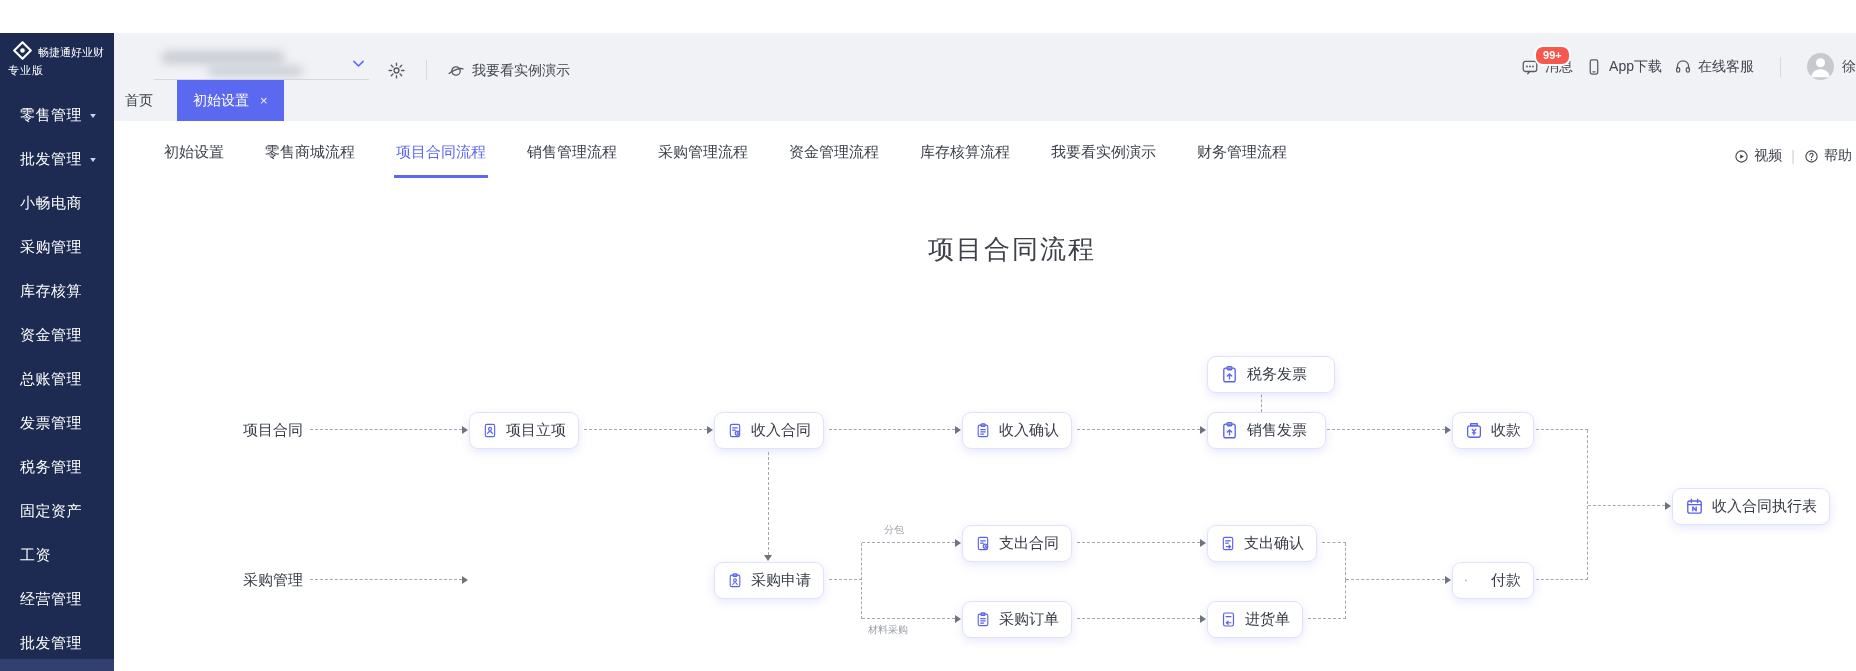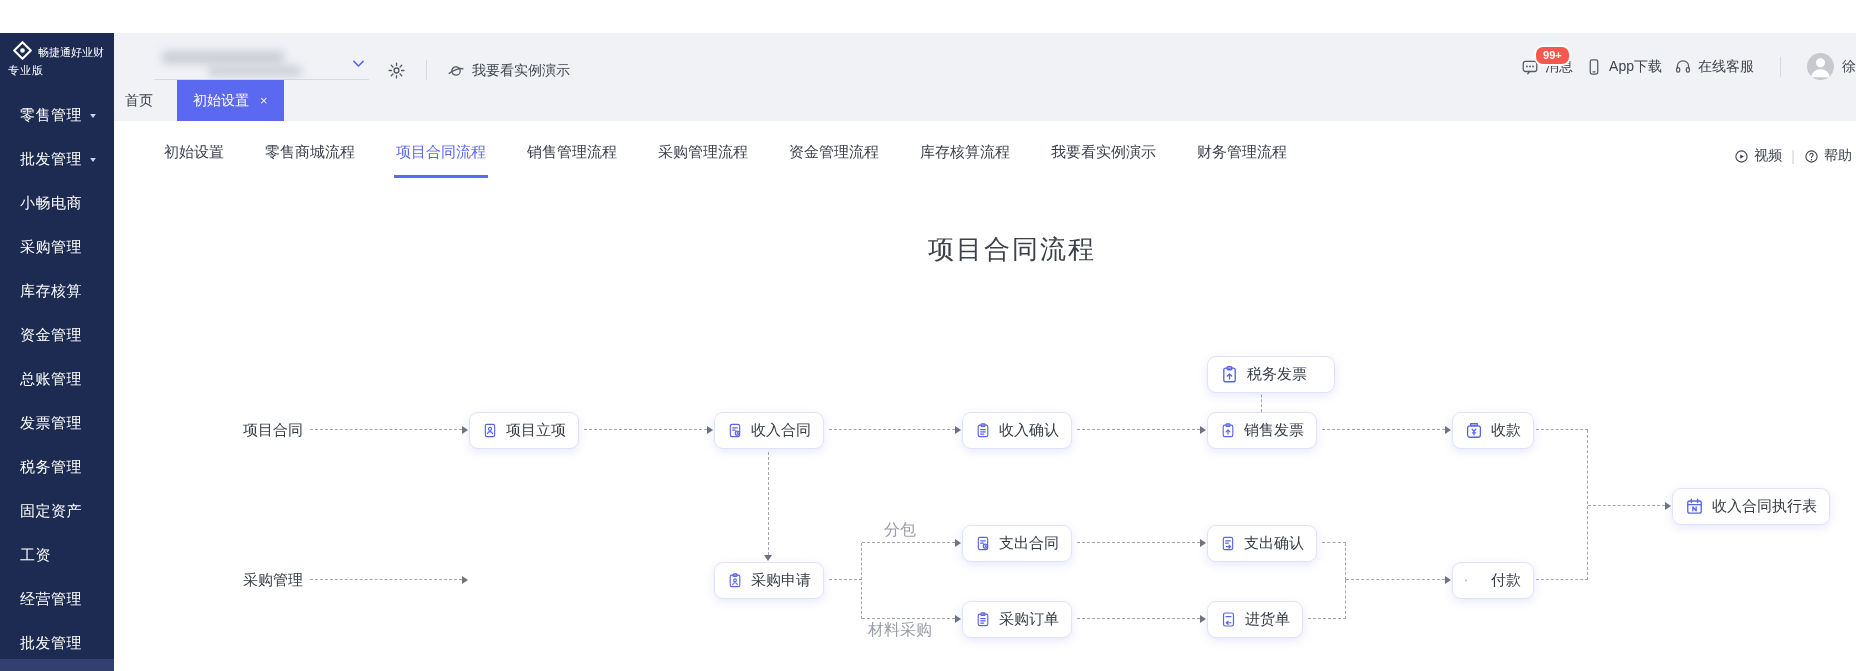--- a/index.html
+++ b/index.html
@@ -62,21 +62,21 @@
   .pipe{color:#d0d3da}
 
   
   #diagram{position:absolute;left:0;top:0;width:1856px;height:671px;pointer-events:none}
   .dg-title{position:absolute;left:1012px;top:232px;transform:translateX(-50%);font-size:26px;color:#3d4149;letter-spacing:2px;white-space:nowrap}
   .flow-node{position:absolute;height:37px;background:#fff;border:1px solid #e0e3f8;border-radius:9px;
     box-shadow:0 3px 10px rgba(91,104,240,.15);display:flex;align-items:center;gap:8px;padding:0 12px;
     font-size:15px;color:#363b45;pointer-events:auto;cursor:pointer;white-space:nowrap}
   .flow-node .n-icon{width:19px;height:19px;color:var(--purple)}
   .row-label{position:absolute;transform:translateY(-50%);font-size:15px;color:#363b45;white-space:nowrap}
-  .edge-label{position:absolute;transform:translateY(-50%);font-size:16px;color:#9a9ea8;white-space:nowrap}
+  .edge-label{position:absolute;transform:translateY(-50%);font-size:10px;color:#9a9ea8;white-space:nowrap}
   .line-h{position:absolute;height:0;border-top:1.5px dashed var(--line)}
   .line-v{position:absolute;width:0;border-left:1.5px dashed var(--line)}
   .arr{position:absolute;width:0;height:0}
   .arr.right{border-top:4px solid transparent;border-bottom:4px solid transparent;border-left:6px solid var(--arrow)}
   .arr.up{border-left:4px solid transparent;border-right:4px solid transparent;border-bottom:6px solid var(--arrow)}
   .arr.down{border-left:4px solid transparent;border-right:4px solid transparent;border-top:6px solid var(--arrow)}
 </style>
 </head>
 <body>
 
@@ -298,21 +298,21 @@
         <span>收入合同</span>
       </div>
       <div class="flow-node" style="left: 962px; top: 412px; width: 110px;">
         <span class="n-icon"><svg viewBox="0 0 24 24" width="100%" height="100%" fill="none" stroke="currentColor" stroke-width="1.7" stroke-linecap="round" stroke-linejoin="round">
             <rect x="4.8" y="4" width="14.4" height="17.2" rx="2.4"></rect>
             <rect x="9" y="2" width="6" height="4" rx="1.2"></rect>
             <path d="M8.5 10.6h7M8.5 14h7M8.5 17.4h4.5"></path>
           </svg></span>
         <span>收入确认</span>
       </div>
-      <div class="flow-node" style="left: 1207px; top: 412px; width: 110px;">
+      <div class="flow-node" style="left: 1207px; top: 412px; width: 119px;">
         <span class="n-icon"><svg viewBox="0 0 24 24" width="100%" height="100%" fill="none" stroke="currentColor" stroke-width="1.7" stroke-linecap="round" stroke-linejoin="round">
             <rect x="4.8" y="4" width="14.4" height="17.2" rx="2.4"></rect>
             <rect x="9" y="2" width="6" height="4" rx="1.2"></rect>
             <path d="M12 17.6v-6.4M9.2 14l2.8-2.8 2.8 2.8"></path>
           </svg></span>
         <span>销售发票</span>
       </div>
       <div class="flow-node" style="left: 1207px; top: 348px; width: 128px; margin-top: 8px;">
         <span class="n-icon"><svg viewBox="0 0 24 24" width="100%" height="100%" fill="none" stroke="currentColor" stroke-width="1.7" stroke-linecap="round" stroke-linejoin="round">
             <rect x="4.8" y="4" width="14.4" height="17.2" rx="2.4"></rect>

